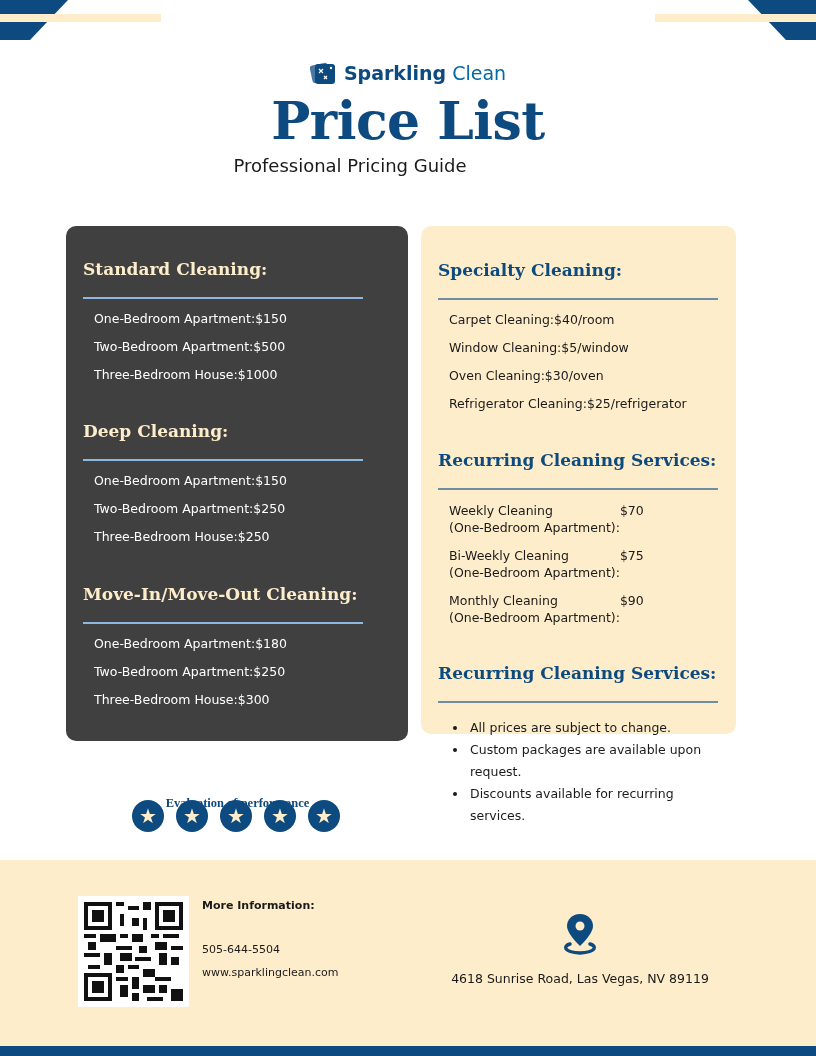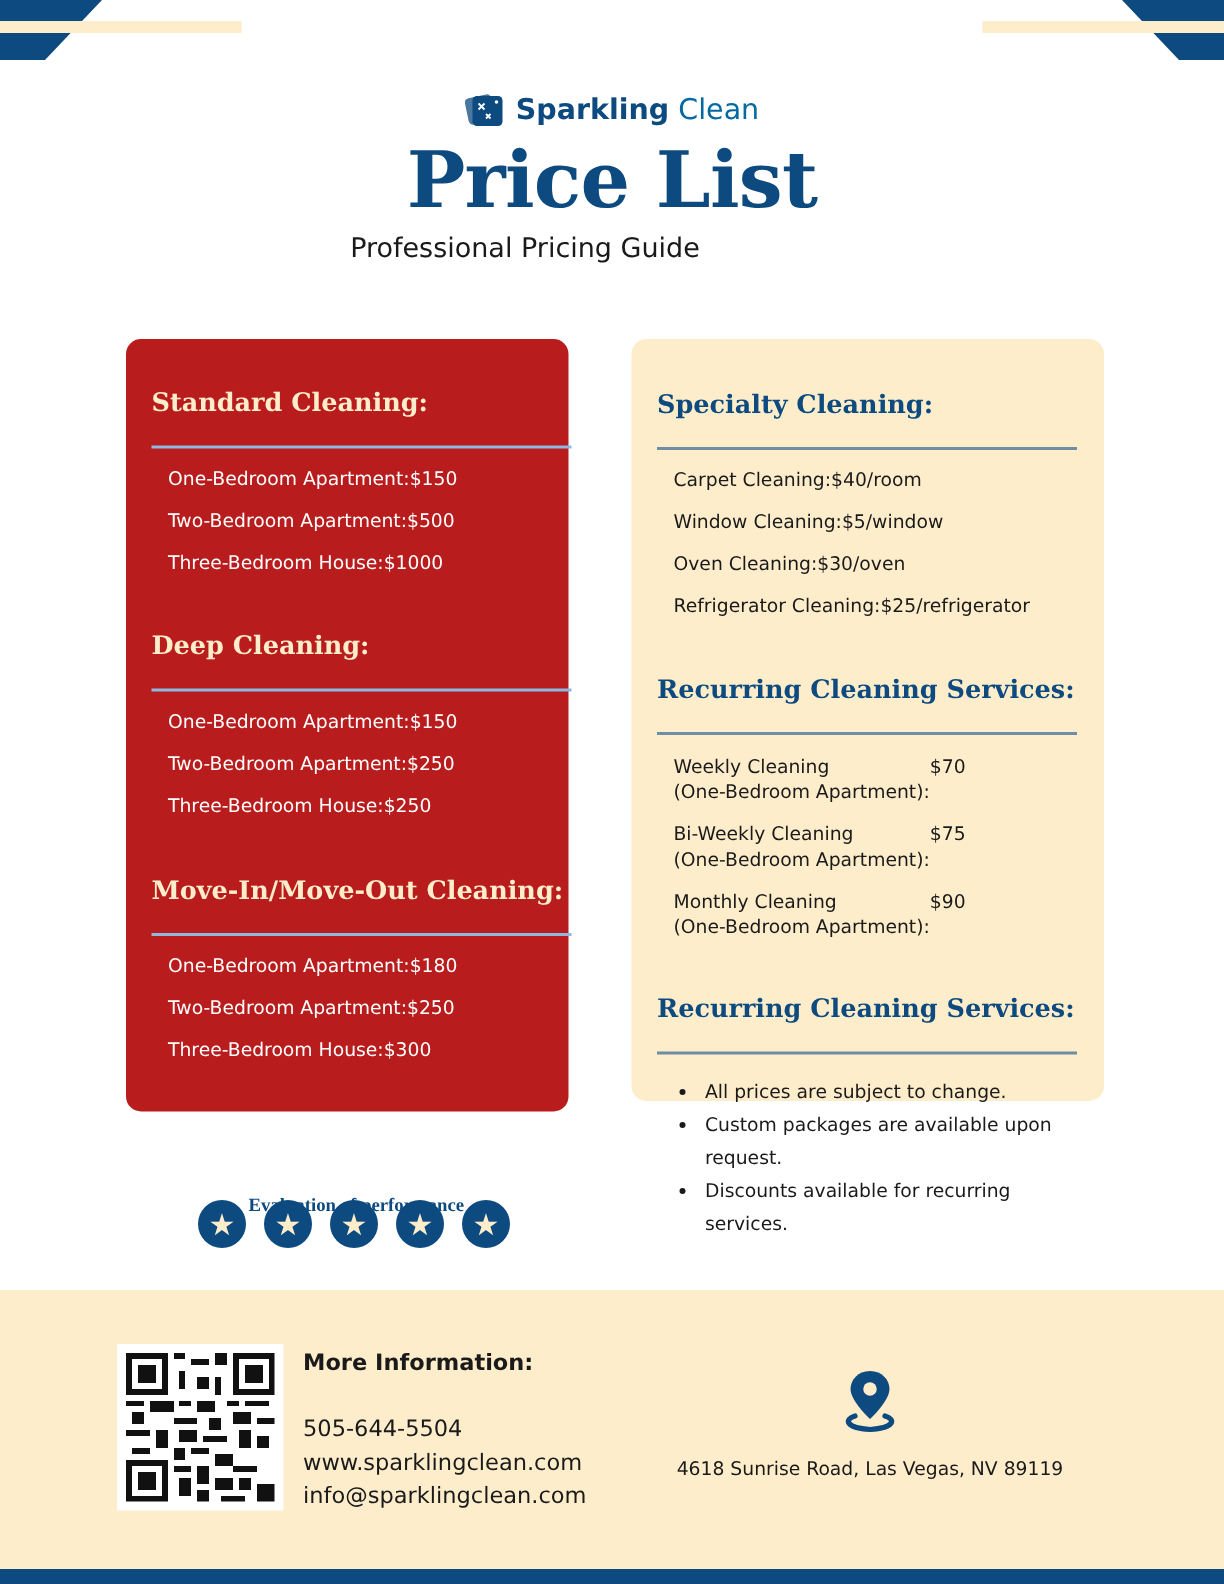--- a/index.html
+++ b/index.html
@@ -11,21 +11,21 @@
 
     .brand { position:absolute; top:60px; left:0; width:816px; display:flex; justify-content:center; align-items:center; gap:8px; }
     .brand-logo { width:26px; height:26px; }
     .brand-text { font-size:19px; color:#0c4a7f; font-family:"DejaVu Sans", sans-serif; }
     .brand-text b { font-weight:bold; }
     .brand-text span { color:#0369a1; font-weight:normal; }
 
     .title { position:absolute; top:90px; left:0; width:816px; text-align:center; font-size:52px; font-weight:bold; color:#0c4a7f; letter-spacing:-0.5px; }
     .subtitle { position:absolute; top:155px; left:0; width:700px; text-align:center; font-size:18px; color:#1a1a1a; font-family:"DejaVu Sans", sans-serif; }
 
-    .panel-left { position:absolute; left:84px; top:226px; width:295px; height:515px; background:#b91c1c; border-radius:10px; }
+    .panel-left { position:absolute; left:66px; top:226px; width:342px; height:515px; background:#404040; border-radius:10px; }
     .panel-right { position:absolute; left:421px; top:226px; width:315px; height:508px; background:#feedcb; border-radius:10px; }
 
     .sec { position:absolute; left:17px; width:280px; }
     .sec-title { font-size:17px; font-weight:bold; height:30px; }
     .panel-left .sec-title { color:#feedcb; }
     .panel-right .sec-title { color:#0c4a7f; }
     .rule { height:2px; margin-top:8px; }
     .panel-left .rule { background:#8fb8e0; }
     .panel-right .rule { background:#6f8ea3; }
 
@@ -38,21 +38,21 @@
     .bullets { margin-top:14px; padding-left:30px; font-size:12.5px; font-family:"DejaVu Sans", sans-serif; color:#1a1a1a; line-height:22px; }
     .bullets li { padding-left:2px; }
 
     .eval-label { position:absolute; top:766px; left:80px; width:315px; text-align:center; font-size:12.5px; font-weight:bold; color:#0c4a7f; font-family:Liberation Serif, serif;margin-top:30px; }
     .stars { position:absolute; top:800px; left:132px; display:flex; gap:12px; }
     .star { width:32px; height:32px; border-radius:50%; background:#0c4a7f; display:flex; align-items:center; justify-content:center; color:#feedcb; font-size:20px; line-height:1; }
 
     .footer { position:absolute; left:0; top:860px; width:816px; height:186px; background:#feedcb; }
     .footer-bar { position:absolute; left:0; top:1046px; width:816px; height:10px; background:#0c4a7f; }
     .qr { position:absolute; left:78px; top:896px; width:111px; height:111px; background:#ffffff; padding:6px; }
-    .info { position:absolute; left:202px; top:899px; font-family:"DejaVu Sans", sans-serif; font-size:15px; color:#1a1a1a; }
+    .info { position:absolute; left:202px; top:899px; font-family:"DejaVu Sans", sans-serif; font-size:11px; color:#1a1a1a; }
     .info-title { font-weight:bold; height:44px; }
     .info div.line { height:22.5px; }
     .pin { position:absolute; left:560px; top:912px; width:40px; height:44px; }
     .address { position:absolute; left:440px; top:971px; width:280px; text-align:center; font-family:"DejaVu Sans", sans-serif; font-size:12.5px; color:#1a1a1a; }
   </style>
 </head>
 <body>
 
 <svg class="corner" style="left:0;" width="70" height="40">
   <polygon points="0,0 68,0 30,40 0,40" fill="#0c4a7f"></polygon>
@@ -247,21 +247,20 @@
         <rect x="12" y="23" width="2" height="2"></rect>
         <rect x="16" y="24" width="4" height="1"></rect>
     </g>
   </svg>
 </div>
 
 <div class="info">
   <div class="info-title">More Information:</div>
   <div class="line">505-644-5504</div>
   <div class="line">www.sparklingclean.com</div>
-  <div class="line">info@sparklingclean.com</div>
 </div>
 
 <svg class="pin" viewBox="0 0 40 44">
   <path d="M20 2 C12 2 7 8 7 14 C7 22 20 34 20 34 C20 34 33 22 33 14 C33 8 28 2 20 2 Z" fill="#0c4a7f"></path>
   <circle cx="20" cy="14" r="4.5" fill="#feedcb"></circle>
   <path d="M10 32 C3 34 3 40 20 41 C37 40 37 34 30 32" fill="none" stroke="#0c4a7f" stroke-width="3.5" stroke-linecap="round"></path>
 </svg>
 <div class="address">4618 Sunrise Road, Las Vegas, NV 89119</div>
 
 </body></html>

